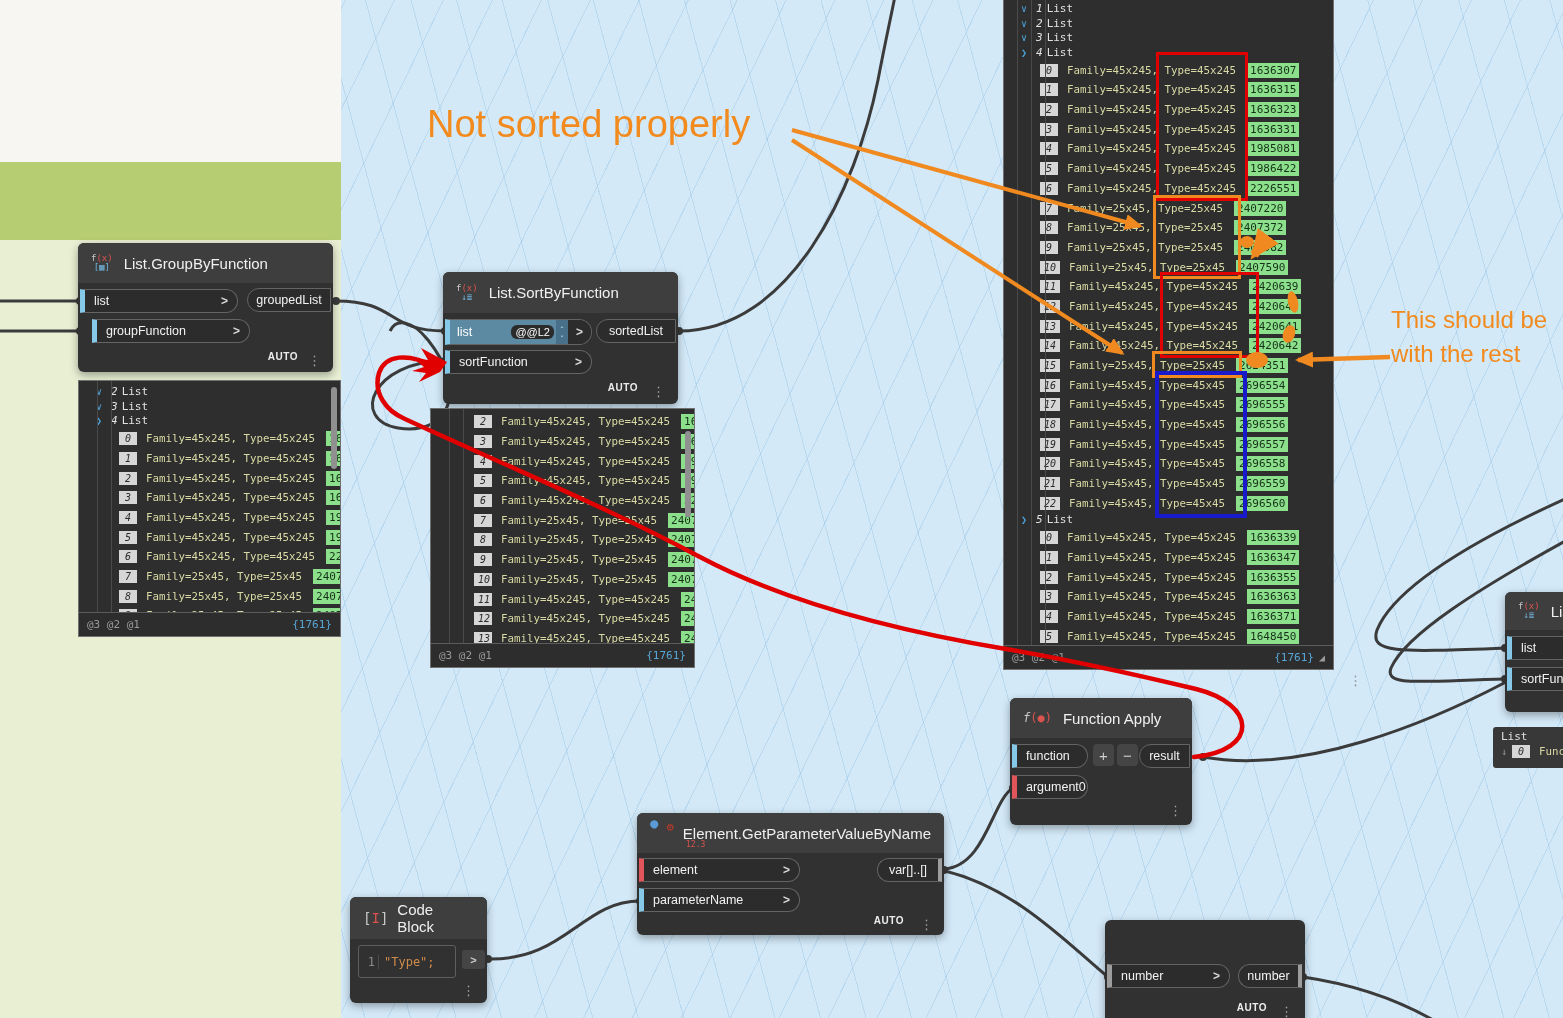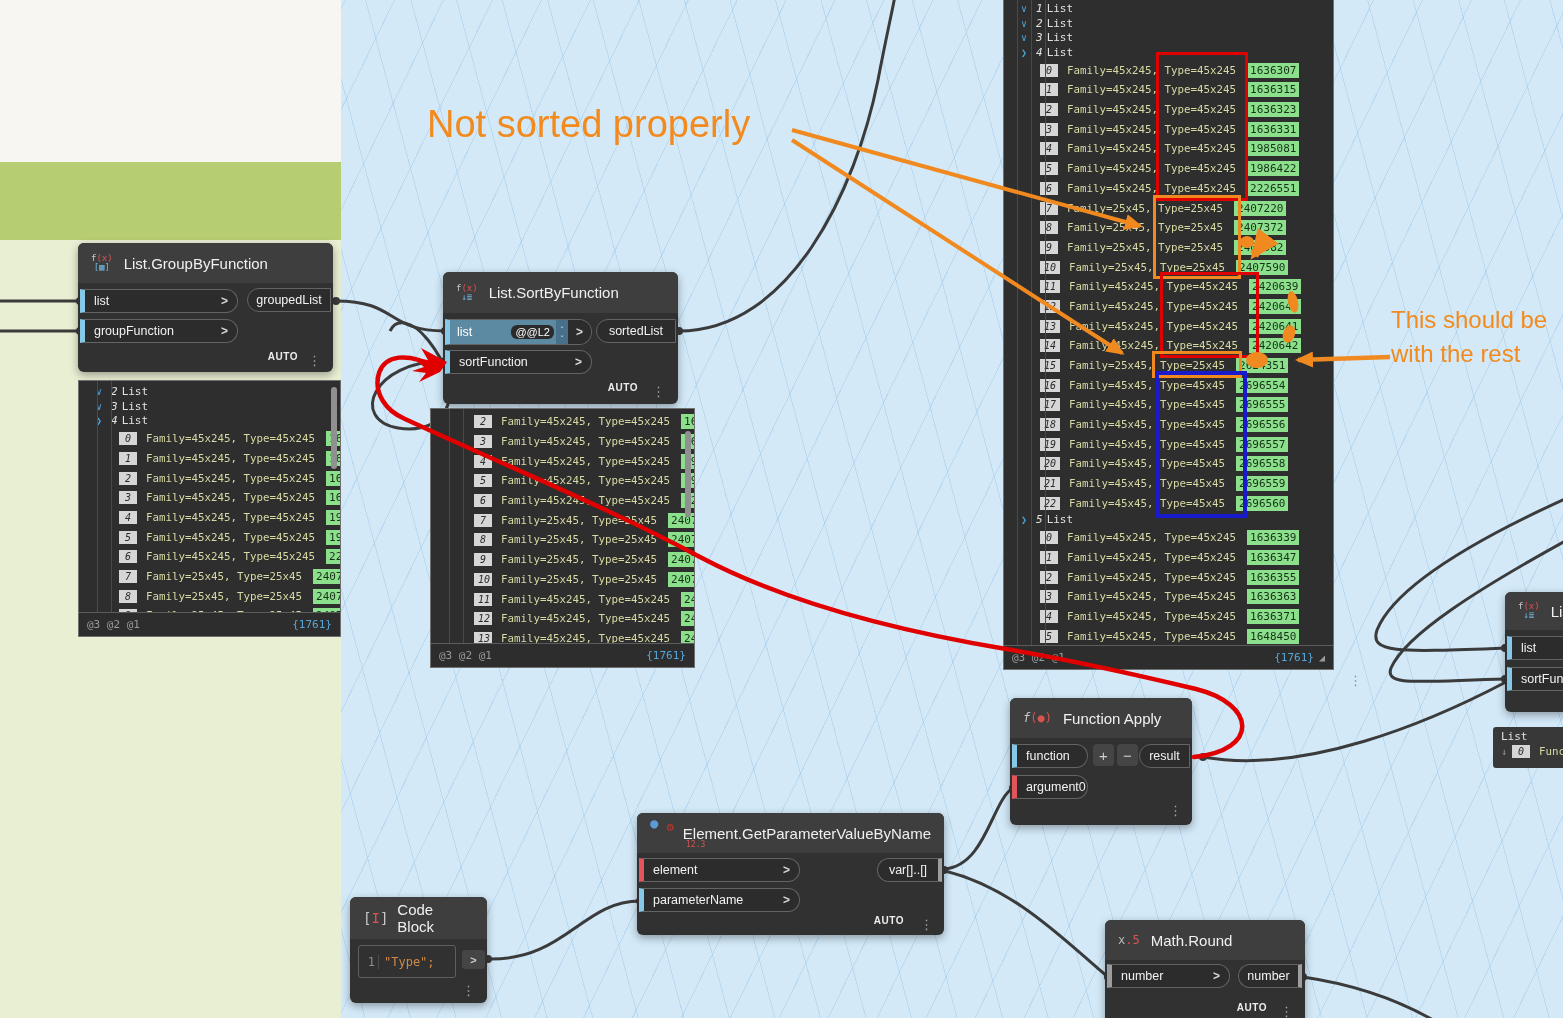--- a/index.html
+++ b/index.html
@@ -108,21 +108,21 @@
     <div class="nhead">
       <span class="nicon">
         <span>f<span class="red">(x)</span></span><br><span class="blu">[▦]</span>
       </span>
       <span>List.GroupByFunction</span>
     </div>
     <div class="port pin bar-blue" style="left:2px;top:46px;width:158px;">
       <span>list</span>
       <span class="parrow">&gt;</span>
     </div>
-    <div class="port pin bar-blue" style="left:2px;top:76px;width:158px;justify-content:center;">
+    <div class="port pin bar-blue" style="left:14px;top:76px;width:158px;justify-content:center;">
       <span>groupFunction</span>
       <span class="parrow">&gt;</span>
     </div>
     <div class="port pout" style="left:169px;top:45px;width:84px;">
         <span>groupedList</span>
       </div>
     <span class="lacing" style="right:35px;bottom:10px;">AUTO</span>
     <span class="dots" style="right:12px;bottom:9px;">⋮</span>
   </div>
 
@@ -572,26 +572,20 @@
                 display:flex;align-items:center;font-family:'DejaVu Sans Mono',monospace;font-size:12px;">
       <span style="color:#8a8a8a;width:16px;text-align:right;margin-right:5px;border-right:1px solid #4c4c4c;padding-right:3px;">1</span>
       <span style="color:#d08b4a;">"Type";</span>
     </div>
     <div style="position:absolute;left:112px;top:53px;width:23px;height:19px;background:#454545;border-radius:3px;
                 color:#cccccc;font-size:11px;font-weight:bold;display:flex;align-items:center;justify-content:center;">&gt;</div>
     <span class="dots" style="right:12px;bottom:10px;">⋮</span>
   </div>
 
   <div class="node" style="left:1105px;top:920px;width:200px;height:105px;">
-    <div class="nhead">
-      <span class="nicon" style="font-size:12px;">
-        <span style="color:#b9b9b9;">x</span><span class="red">.5</span>
-      </span>
-      <span>Math.Round</span>
-    </div>
     <div class="port pin bar-gray" style="left:2px;top:44px;width:123px;">
       <span>number</span>
       <span class="parrow">&gt;</span>
     </div>
     <div class="port pout rbar-gray" style="left:133px;top:44px;width:64px;">
         <span>number</span>
       </div>
     <span class="lacing" style="right:38px;bottom:12px;">AUTO</span>
     <span class="dots" style="right:12px;bottom:11px;">⋮</span>
   </div>

